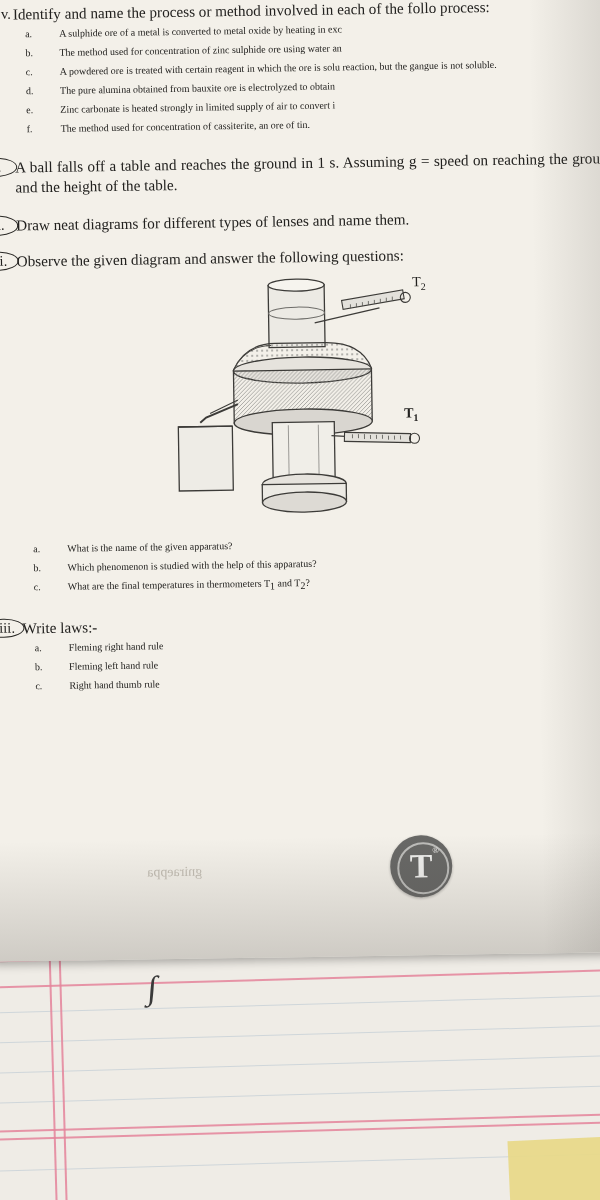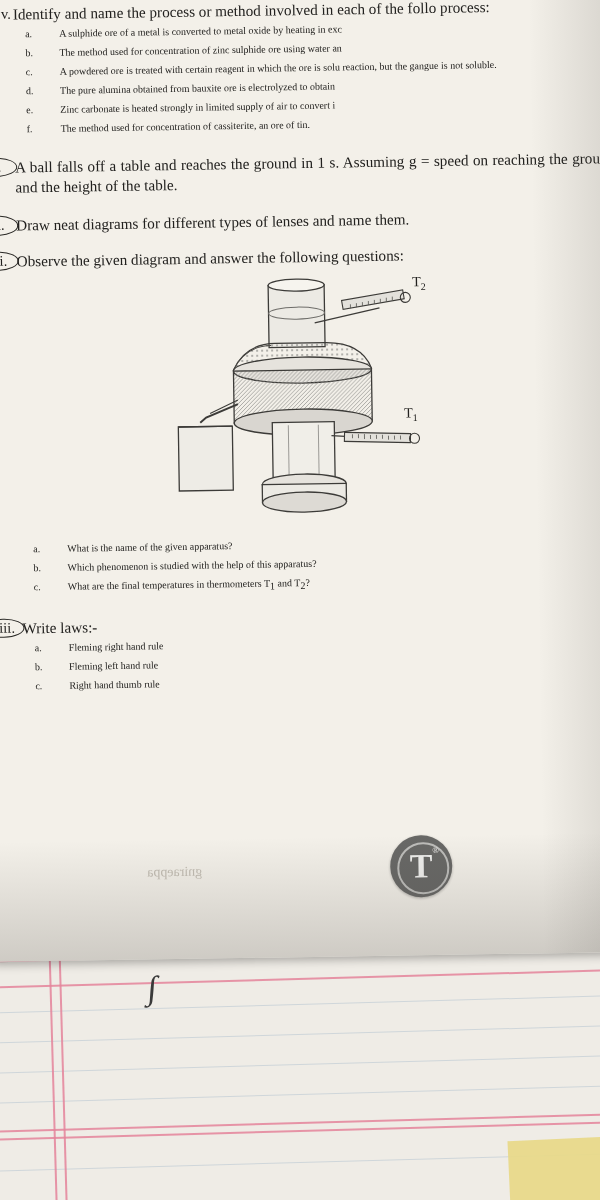--- a/index.html
+++ b/index.html
@@ -262,21 +262,21 @@
           <line x1="224" y1="164" x2="224" y2="168"></line>
         </g>
 
         <ellipse cx="127" cy="211" rx="42" ry="10" fill="#e6e3dd" stroke="#3c3b38" stroke-width="1.3"></ellipse>
         <rect x="85" y="211" width="84" height="18" fill="#eceae4" stroke="#3c3b38" stroke-width="1.3"></rect>
         <ellipse cx="127" cy="229" rx="42" ry="10" fill="#dddad4" stroke="#3c3b38" stroke-width="1.3"></ellipse>
       </svg>
       <div class="lbl-t" style="left:238px;top:2px;text-align:right;">
         <span>T</span><span class="sub">2</span>
       </div>
-      <div class="lbl-t" style="left:228px;top:133px;">
+      <div class="lbl-t" style="left:228px;top:133px;font-weight:bold;">
         <span>T</span><span class="sub">1</span>
       </div>
     </div>
 
     <ol class="sub" style="margin-top:10px;">
       <li><span class="lbl">a.</span><span>What is the name of the given apparatus?</span></li>
       <li><span class="lbl">b.</span><span>Which phenomenon is studied with the help of this apparatus?</span></li>
       <li><span class="lbl">c.</span><span>What are the final temperatures in thermometers T<span class="sub">1</span> and T<span class="sub">2</span>?</span></li>
     </ol>
 

